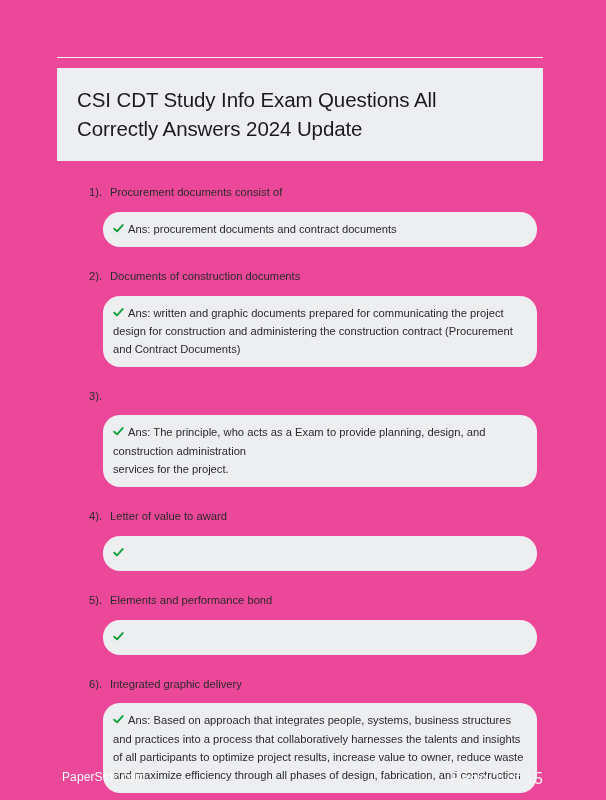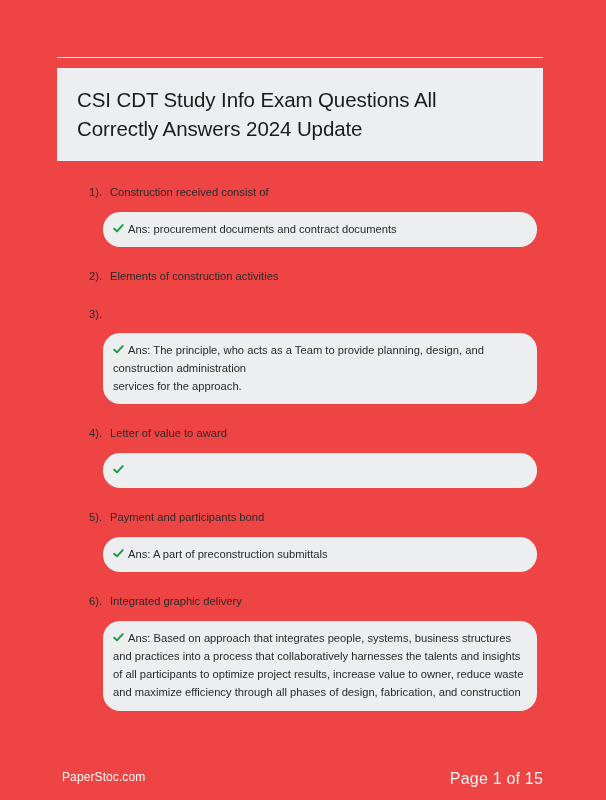--- a/index.html
+++ b/index.html
@@ -14,21 +14,21 @@
     font-family: "Liberation Sans", sans-serif;
     -webkit-font-smoothing: antialiased;
   }
 
   .page {
     position: relative;
     width: 606px;
     height: 800px;
     box-sizing: border-box;
     overflow: hidden;
-    background: #ef4444;
+    background: #ec4899;
   }
 
   
   .top-rule {
     position: absolute;
     left: 57px;
     top: 57px;
     width: 486px;
     height: 1px;
     background: #f0f1f3;
@@ -151,65 +151,70 @@
   <div class="top-rule"></div>
 
   <div class="content">
 
     <h1 class="doc-title">CSI CDT Study Info Exam Questions All Correctly Answers 2024 Update</h1>
 
     <ul class="qa-list" id="qa-list">
         <li class="qa-item" style="margin-top: 23px;">
           <div class="qa-head">
             <span class="qa-num">1).</span>
-            <div class="qa-question">Construction received consist of</div>
+            <div class="qa-question">Procurement documents consist of</div>
           </div>
           <div class="answer-box">
             <span class="answer-line"><span class="check-icon" style="display: inline-block; vertical-align: -1px;"><svg width="11" height="11" viewBox="0 0 14 14" aria-hidden="true">
                   <path d="M1.6 7.3 L5.1 10.6 L12.3 2.6" fill="none" stroke="#13a03c" stroke-width="2.4" stroke-linecap="round" stroke-linejoin="round"></path>
                 </svg></span><span>Ans: procurement documents and contract documents</span></span>
           </div>
         </li>
         <li class="qa-item" style="margin-top: 21px;">
           <div class="qa-head">
             <span class="qa-num">2).</span>
-            <div class="qa-question">Elements of construction activities</div>
+            <div class="qa-question">Documents of construction documents</div>
+          </div>
+          <div class="answer-box">
+            <span class="answer-line"><span class="check-icon" style="display: inline-block; vertical-align: -1px;"><svg width="11" height="11" viewBox="0 0 14 14" aria-hidden="true">
+                  <path d="M1.6 7.3 L5.1 10.6 L12.3 2.6" fill="none" stroke="#13a03c" stroke-width="2.4" stroke-linecap="round" stroke-linejoin="round"></path>
+                </svg></span><span>Ans: written and graphic documents prepared for communicating the project design for construction and administering the construction contract (Procurement and Contract Documents)</span></span>
           </div>
         </li>
         <li class="qa-item" style="margin-top: 21px;">
           <div class="qa-head">
             <span class="qa-num">3).</span>
           </div>
           <div class="answer-box">
             <span class="answer-line"><span class="check-icon" style="display: inline-block; vertical-align: -1px;"><svg width="11" height="11" viewBox="0 0 14 14" aria-hidden="true">
                   <path d="M1.6 7.3 L5.1 10.6 L12.3 2.6" fill="none" stroke="#13a03c" stroke-width="2.4" stroke-linecap="round" stroke-linejoin="round"></path>
-                </svg></span><span>Ans: The principle, who acts as a Team to provide planning, design, and construction administration</span></span>
-            <span class="answer-line"><span>services for the approach.</span></span>
+                </svg></span><span>Ans: The principle, who acts as a Exam to provide planning, design, and construction administration</span></span>
+            <span class="answer-line"><span>services for the project.</span></span>
           </div>
         </li>
         <li class="qa-item" style="margin-top: 21px;">
           <div class="qa-head">
             <span class="qa-num">4).</span>
             <div class="qa-question">Letter of value to award</div>
           </div>
           <div class="answer-box">
             <span class="answer-line"><span class="check-icon" style="display: inline-block; vertical-align: -1px;"><svg width="11" height="11" viewBox="0 0 14 14" aria-hidden="true">
                   <path d="M1.6 7.3 L5.1 10.6 L12.3 2.6" fill="none" stroke="#13a03c" stroke-width="2.4" stroke-linecap="round" stroke-linejoin="round"></path>
                 </svg></span></span>
           </div>
         </li>
         <li class="qa-item" style="margin-top: 21px;">
           <div class="qa-head">
             <span class="qa-num">5).</span>
-            <div class="qa-question">Payment and participants bond</div>
-          </div>
-          <div class="answer-box">
-            <span class="answer-line"><span class="check-icon" style="display: inline-block; vertical-align: -1px;"><svg width="11" height="11" viewBox="0 0 14 14" aria-hidden="true">
-                  <path d="M1.6 7.3 L5.1 10.6 L12.3 2.6" fill="none" stroke="#13a03c" stroke-width="2.4" stroke-linecap="round" stroke-linejoin="round"></path>
-                </svg></span><span>Ans: A part of preconstruction submittals</span></span>
+            <div class="qa-question">Elements and performance bond</div>
+          </div>
+          <div class="answer-box">
+            <span class="answer-line"><span class="check-icon" style="display: inline-block; vertical-align: -1px;"><svg width="11" height="11" viewBox="0 0 14 14" aria-hidden="true">
+                  <path d="M1.6 7.3 L5.1 10.6 L12.3 2.6" fill="none" stroke="#13a03c" stroke-width="2.4" stroke-linecap="round" stroke-linejoin="round"></path>
+                </svg></span></span>
           </div>
         </li>
         <li class="qa-item" style="margin-top: 21px;">
           <div class="qa-head">
             <span class="qa-num">6).</span>
             <div class="qa-question">Integrated graphic delivery</div>
           </div>
           <div class="answer-box">
             <span class="answer-line"><span class="check-icon" style="display: inline-block; vertical-align: -1px;"><svg width="11" height="11" viewBox="0 0 14 14" aria-hidden="true">
                   <path d="M1.6 7.3 L5.1 10.6 L12.3 2.6" fill="none" stroke="#13a03c" stroke-width="2.4" stroke-linecap="round" stroke-linejoin="round"></path>

